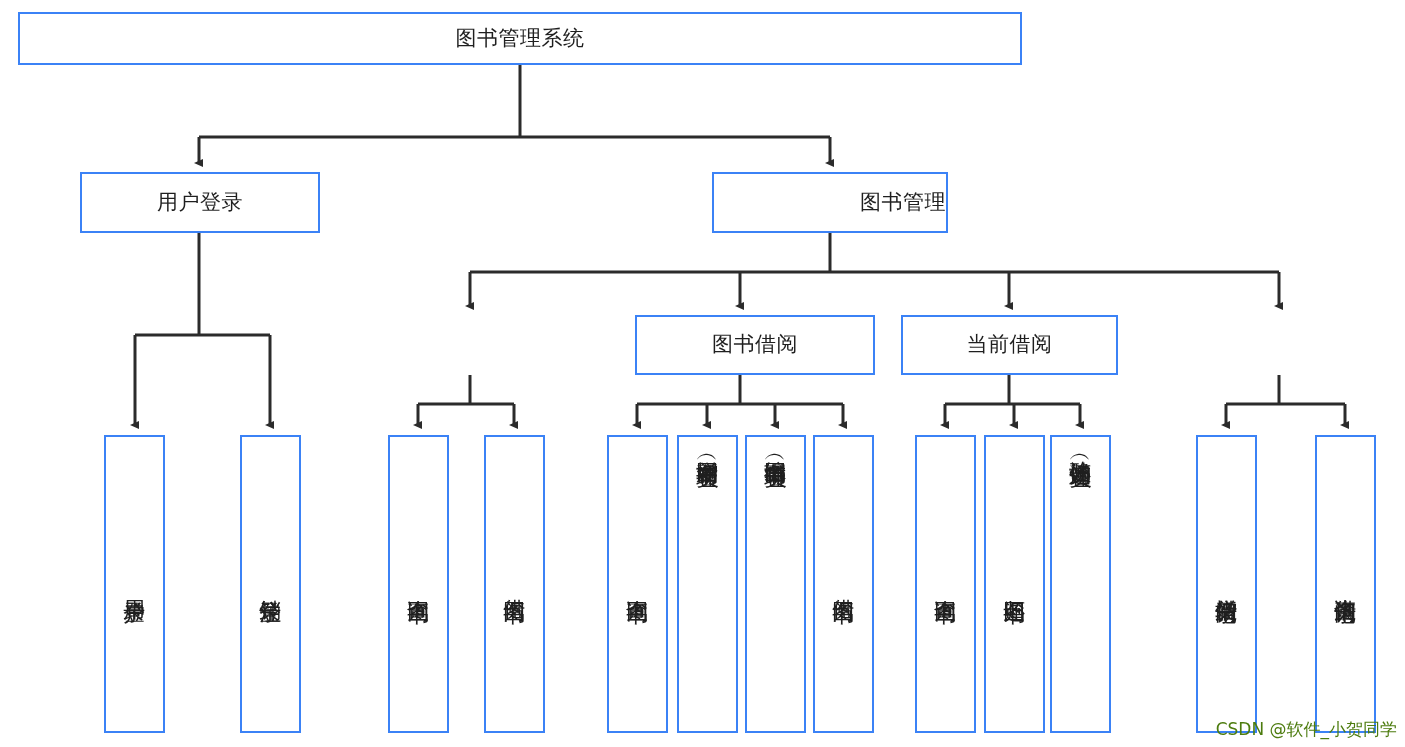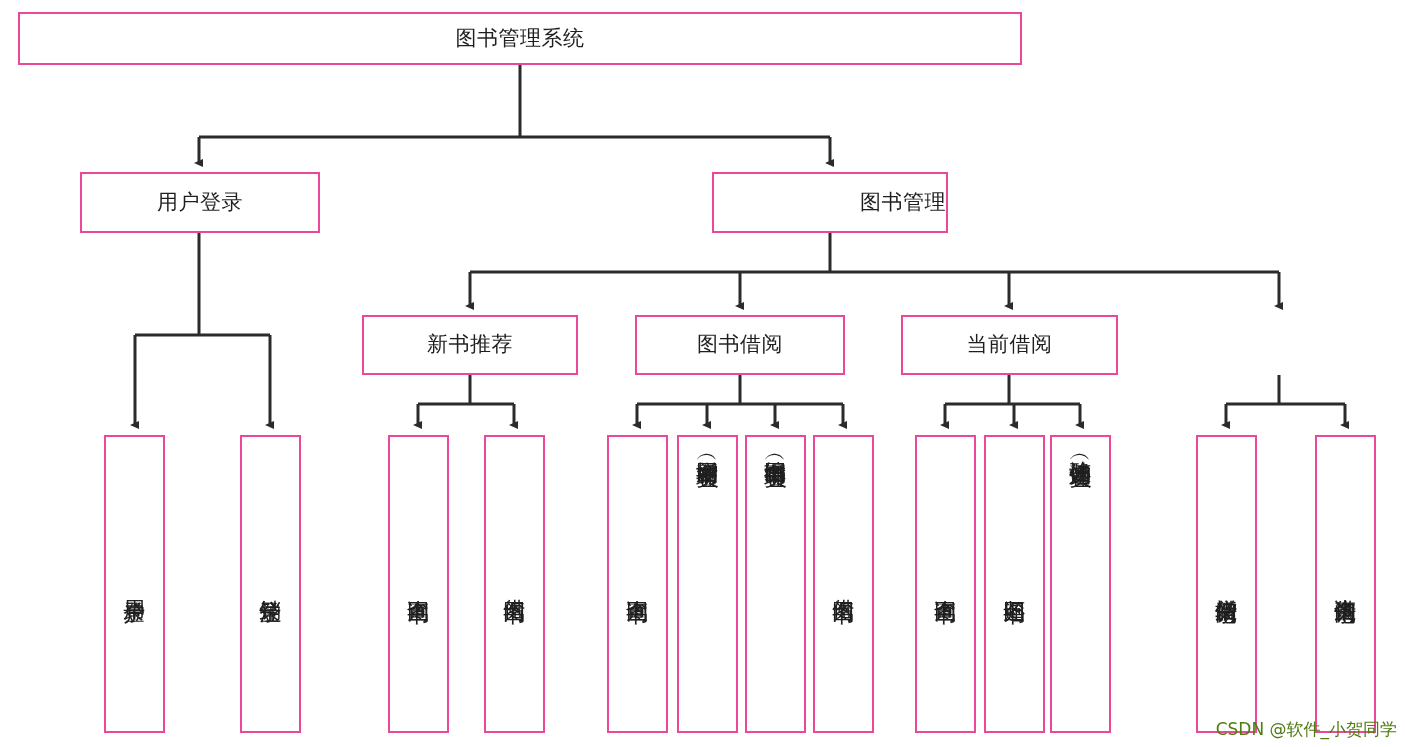--- a/index.html
+++ b/index.html
@@ -20,21 +20,21 @@
   #edges {
     position: absolute;
     left: 0;
     top: 0;
     width: 1405px;
     height: 747px;
   }
   .node {
     position: absolute;
     box-sizing: border-box;
-    border: 2px solid #ec4899;
+    border: 2px solid #3b82f6;
     background: #ffffff;
     display: flex;
     align-items: center;
     justify-content: center;
     color: #1f1f1f;
   }
   .node .label {
     display: block;
     text-align: center;
     line-height: 1.02;
@@ -133,25 +133,22 @@
   </div>
 
   <div class="node horizontal" style="left:80px; top:172px; width:240px; height:61px;">
     <span class="label">用户登录</span>
   </div>
 
   <div class="node horizontal" style="left:712px; top:172px; width:236px; height:61px;justify-content:flex-end;">
     <span class="label">图书管理</span>
   </div>
 
-  <div class="node horizontal" style="left:362px; top:315px; width:216px; height:60px;">
-    <span class="label">新书推荐</span>
-  </div>
-
-  <div class="node horizontal" style="left:635px; top:315px; width:210px; height:60px;">
+
+  <div class="node horizontal" style="left:635px; top:315px; width:240px; height:60px;">
     <span class="label">图书借阅</span>
   </div>
 
   <div class="node horizontal" style="left:901px; top:315px; width:217px; height:60px;">
     <span class="label">当前借阅</span>
   </div>
 
 
   <div class="node vertical centered" style="left:104px; top:435px; width:61px; height:298px;">
     <span class="label">用户登录</span>

